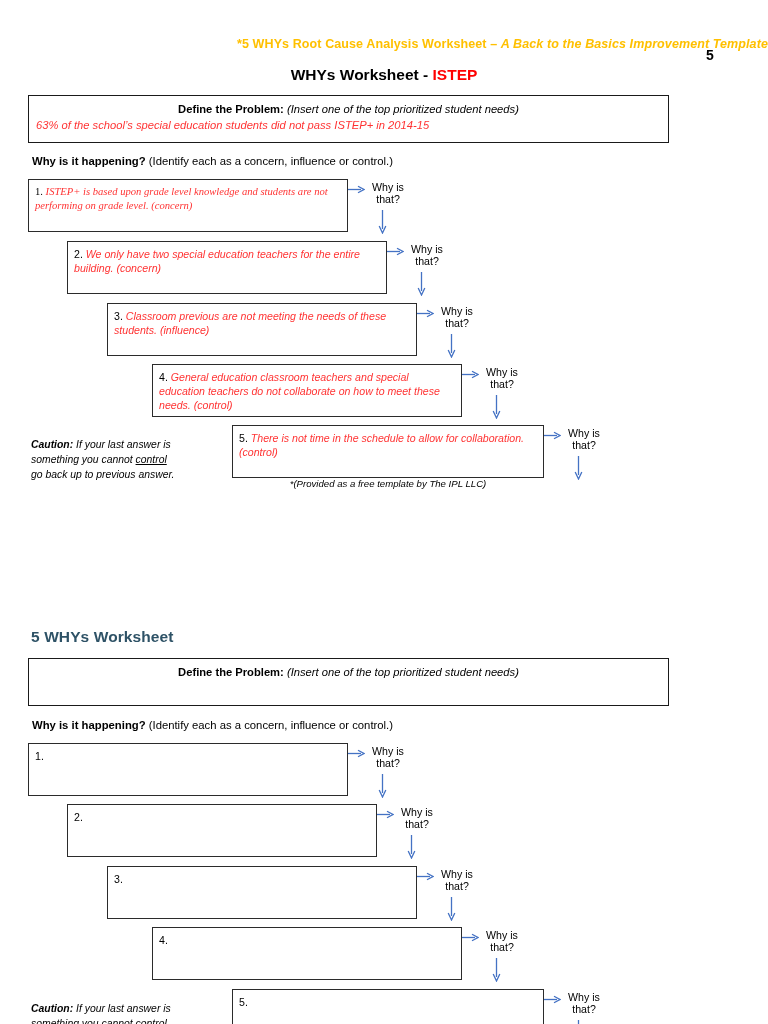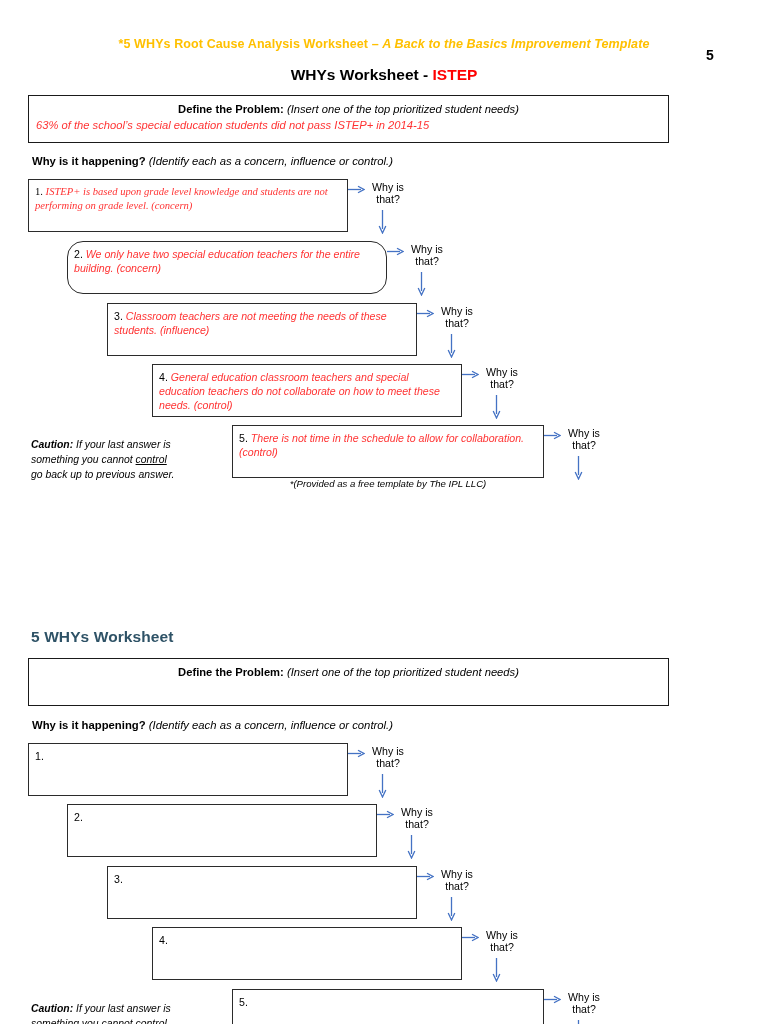--- a/index.html
+++ b/index.html
@@ -21,21 +21,21 @@
     position: absolute;
     inset: 0;
   }
 
   
   .doc-header {
     position: absolute;
     top: 34px;
     left: 0;
     width: 768px;
-    text-align: center;
+    text-align: right;
   }
   .doc-header-title {
     display: inline-block;
     color: #FFC000;
     font-size: 12.5px;
     letter-spacing: 0.1px;
     white-space: nowrap;
   }
   .doc-header-title .bold-part { font-weight: bold; }
   .doc-header-title .italic-part { font-style: italic; font-weight: bold; }
@@ -88,21 +88,21 @@
     line-height: 1.35;
     margin-top: 1px;
   }
 
   .why-question {
     position: absolute;
     font-size: 11.3px;
     white-space: nowrap;
   }
   .why-question .q-bold { font-weight: bold; }
-  .why-question .q-italic { font-style: italic; }
+  .why-question .q-italic { }
 
   .why-box {
     position: absolute;
     border: 1.4px solid #2b2b2b;
     box-sizing: border-box;
     background: #fff;
     padding: 5px 7px 0 6px;
     font-size: 10.6px;
     line-height: 1.33;
   }
@@ -194,39 +194,39 @@
         <path d="M10,2.2 L16,5.5 L10,8.8" fill="none" stroke="#4472C4" stroke-width="1.3"></path>
       </svg>
       <div class="why-label">Why is that?</div>
     </div>
     <svg class="arrow-down" viewBox="0 0 11 24" style="margin-left:29px;">
       <line x1="5.5" y1="0" x2="5.5" y2="19" stroke="#4472C4" stroke-width="1.3"></line>
       <path d="M2.2,16 L5.5,23 L8.8,16" fill="none" stroke="#4472C4" stroke-width="1.3"></path>
     </svg>
   </div>
 
-  <div class="why-box" style="left:67px; top:241px; width:320px; height:53px;border-radius:16px;">
+  <div class="why-box" style="left:67px; top:241px; width:320px; height:53px;">
     <span class="num">2.</span><span class="txt"> We only have two special education teachers for the entire building. (concern)</span>
   </div>
   <div class="arrow-group" style="left:387px; top:243px;">
     <div class="arrow-row">
       <svg class="arrow-right" viewBox="0 0 17 11">
         <line x1="0" y1="5.5" x2="13" y2="5.5" stroke="#4472C4" stroke-width="1.3"></line>
         <path d="M10,2.2 L16,5.5 L10,8.8" fill="none" stroke="#4472C4" stroke-width="1.3"></path>
       </svg>
       <div class="why-label">Why is that?</div>
     </div>
     <svg class="arrow-down" viewBox="0 0 11 24" style="margin-left:29px;">
       <line x1="5.5" y1="0" x2="5.5" y2="19" stroke="#4472C4" stroke-width="1.3"></line>
       <path d="M2.2,16 L5.5,23 L8.8,16" fill="none" stroke="#4472C4" stroke-width="1.3"></path>
     </svg>
   </div>
 
   <div class="why-box" style="left:107px; top:303px; width:310px; height:53px;">
-    <span class="num">3.</span><span class="txt"> Classroom teachers are not meeting the needs of these students. (influence)</span>
+    <span class="num">3.</span><span class="txt"> Classroom previous are not meeting the needs of these students. (influence)</span>
   </div>
   <div class="arrow-group" style="left:417px; top:305px;">
     <div class="arrow-row">
       <svg class="arrow-right" viewBox="0 0 17 11">
         <line x1="0" y1="5.5" x2="13" y2="5.5" stroke="#4472C4" stroke-width="1.3"></line>
         <path d="M10,2.2 L16,5.5 L10,8.8" fill="none" stroke="#4472C4" stroke-width="1.3"></path>
       </svg>
       <div class="why-label">Why is that?</div>
     </div>
     <svg class="arrow-down" viewBox="0 0 11 24" style="margin-left:29px;">

